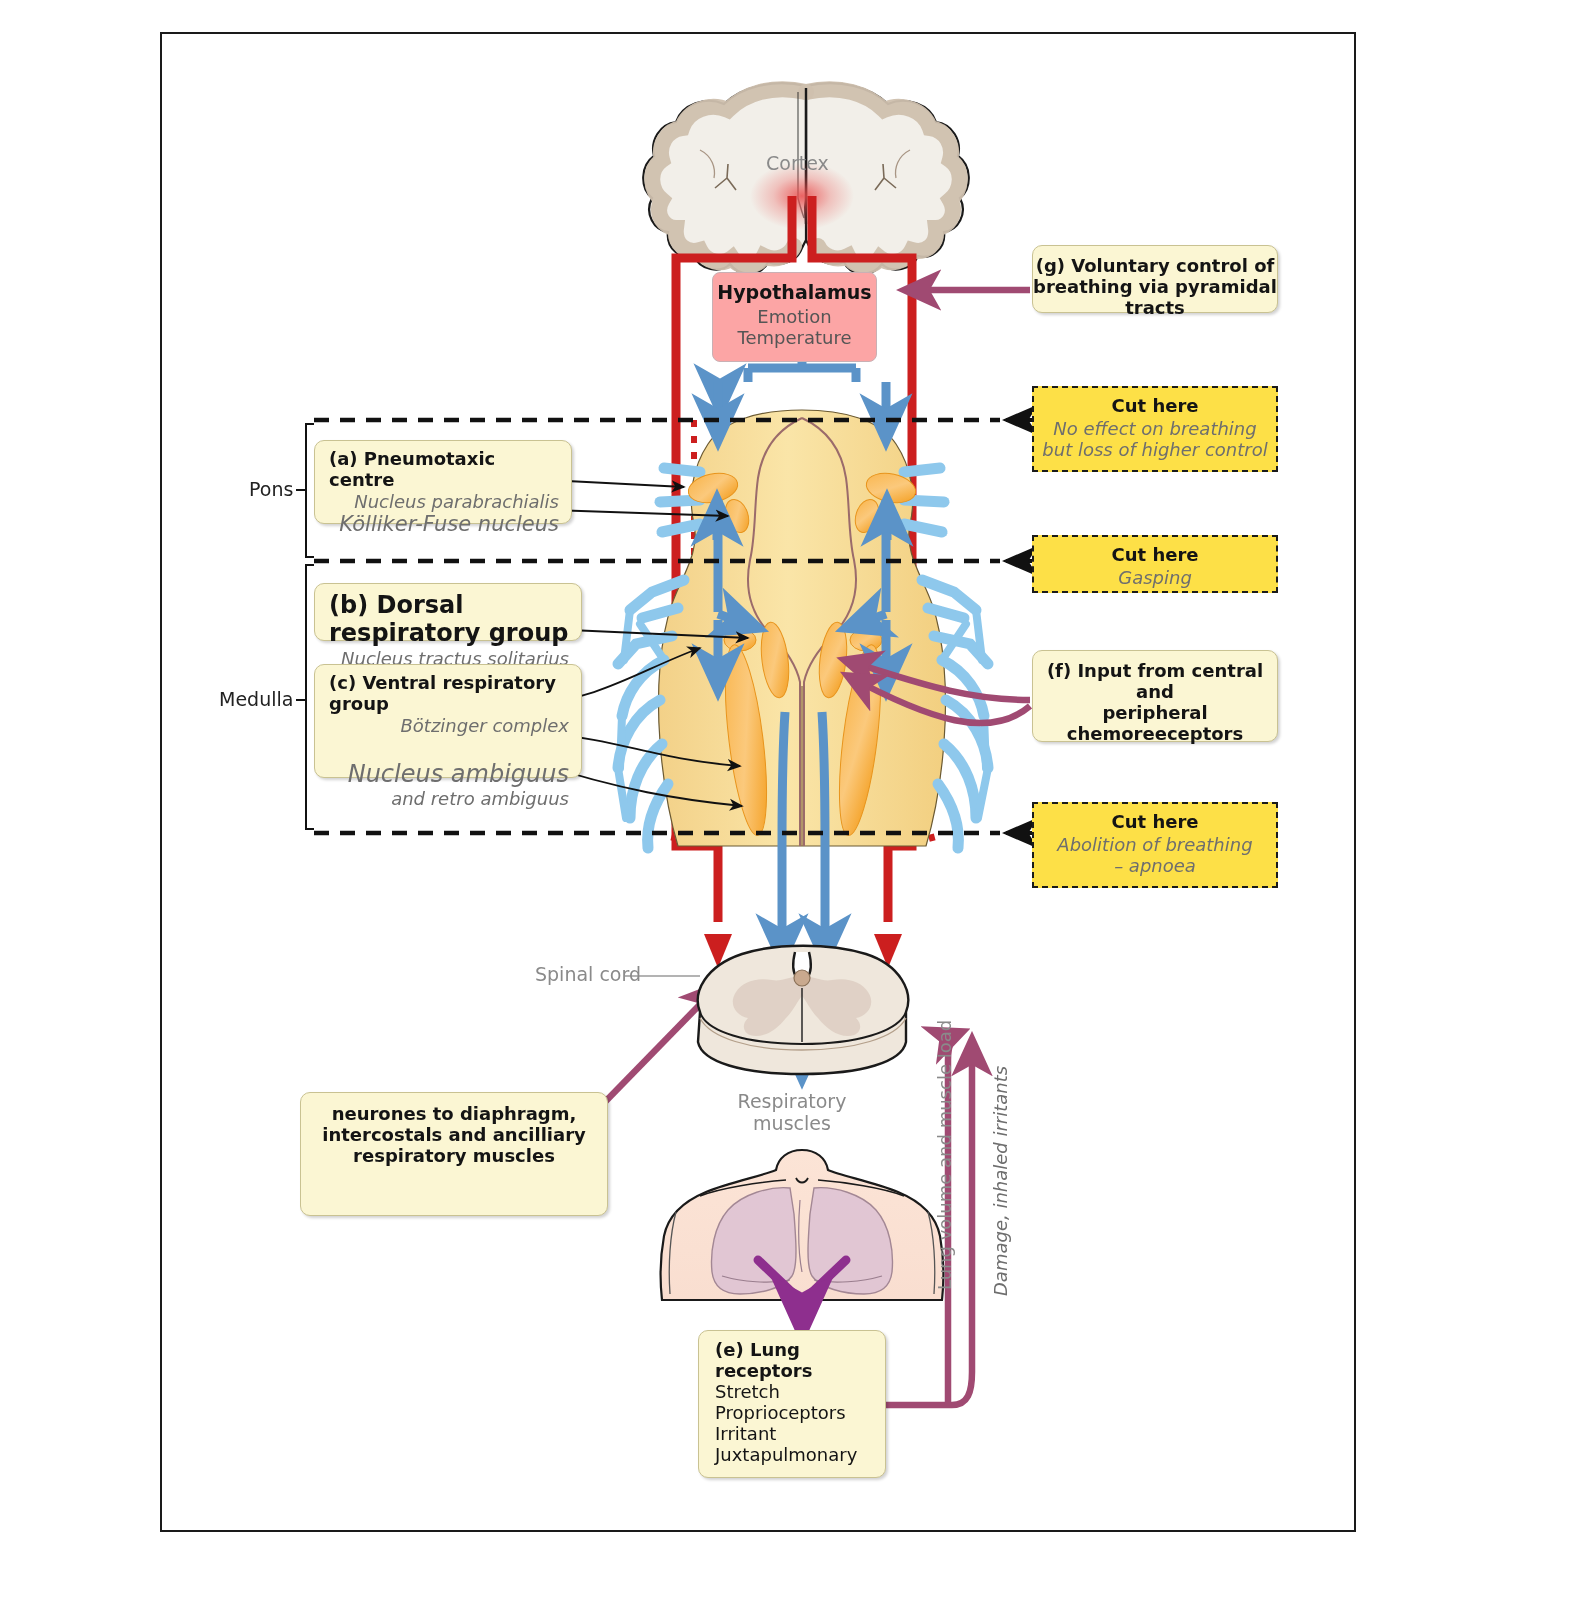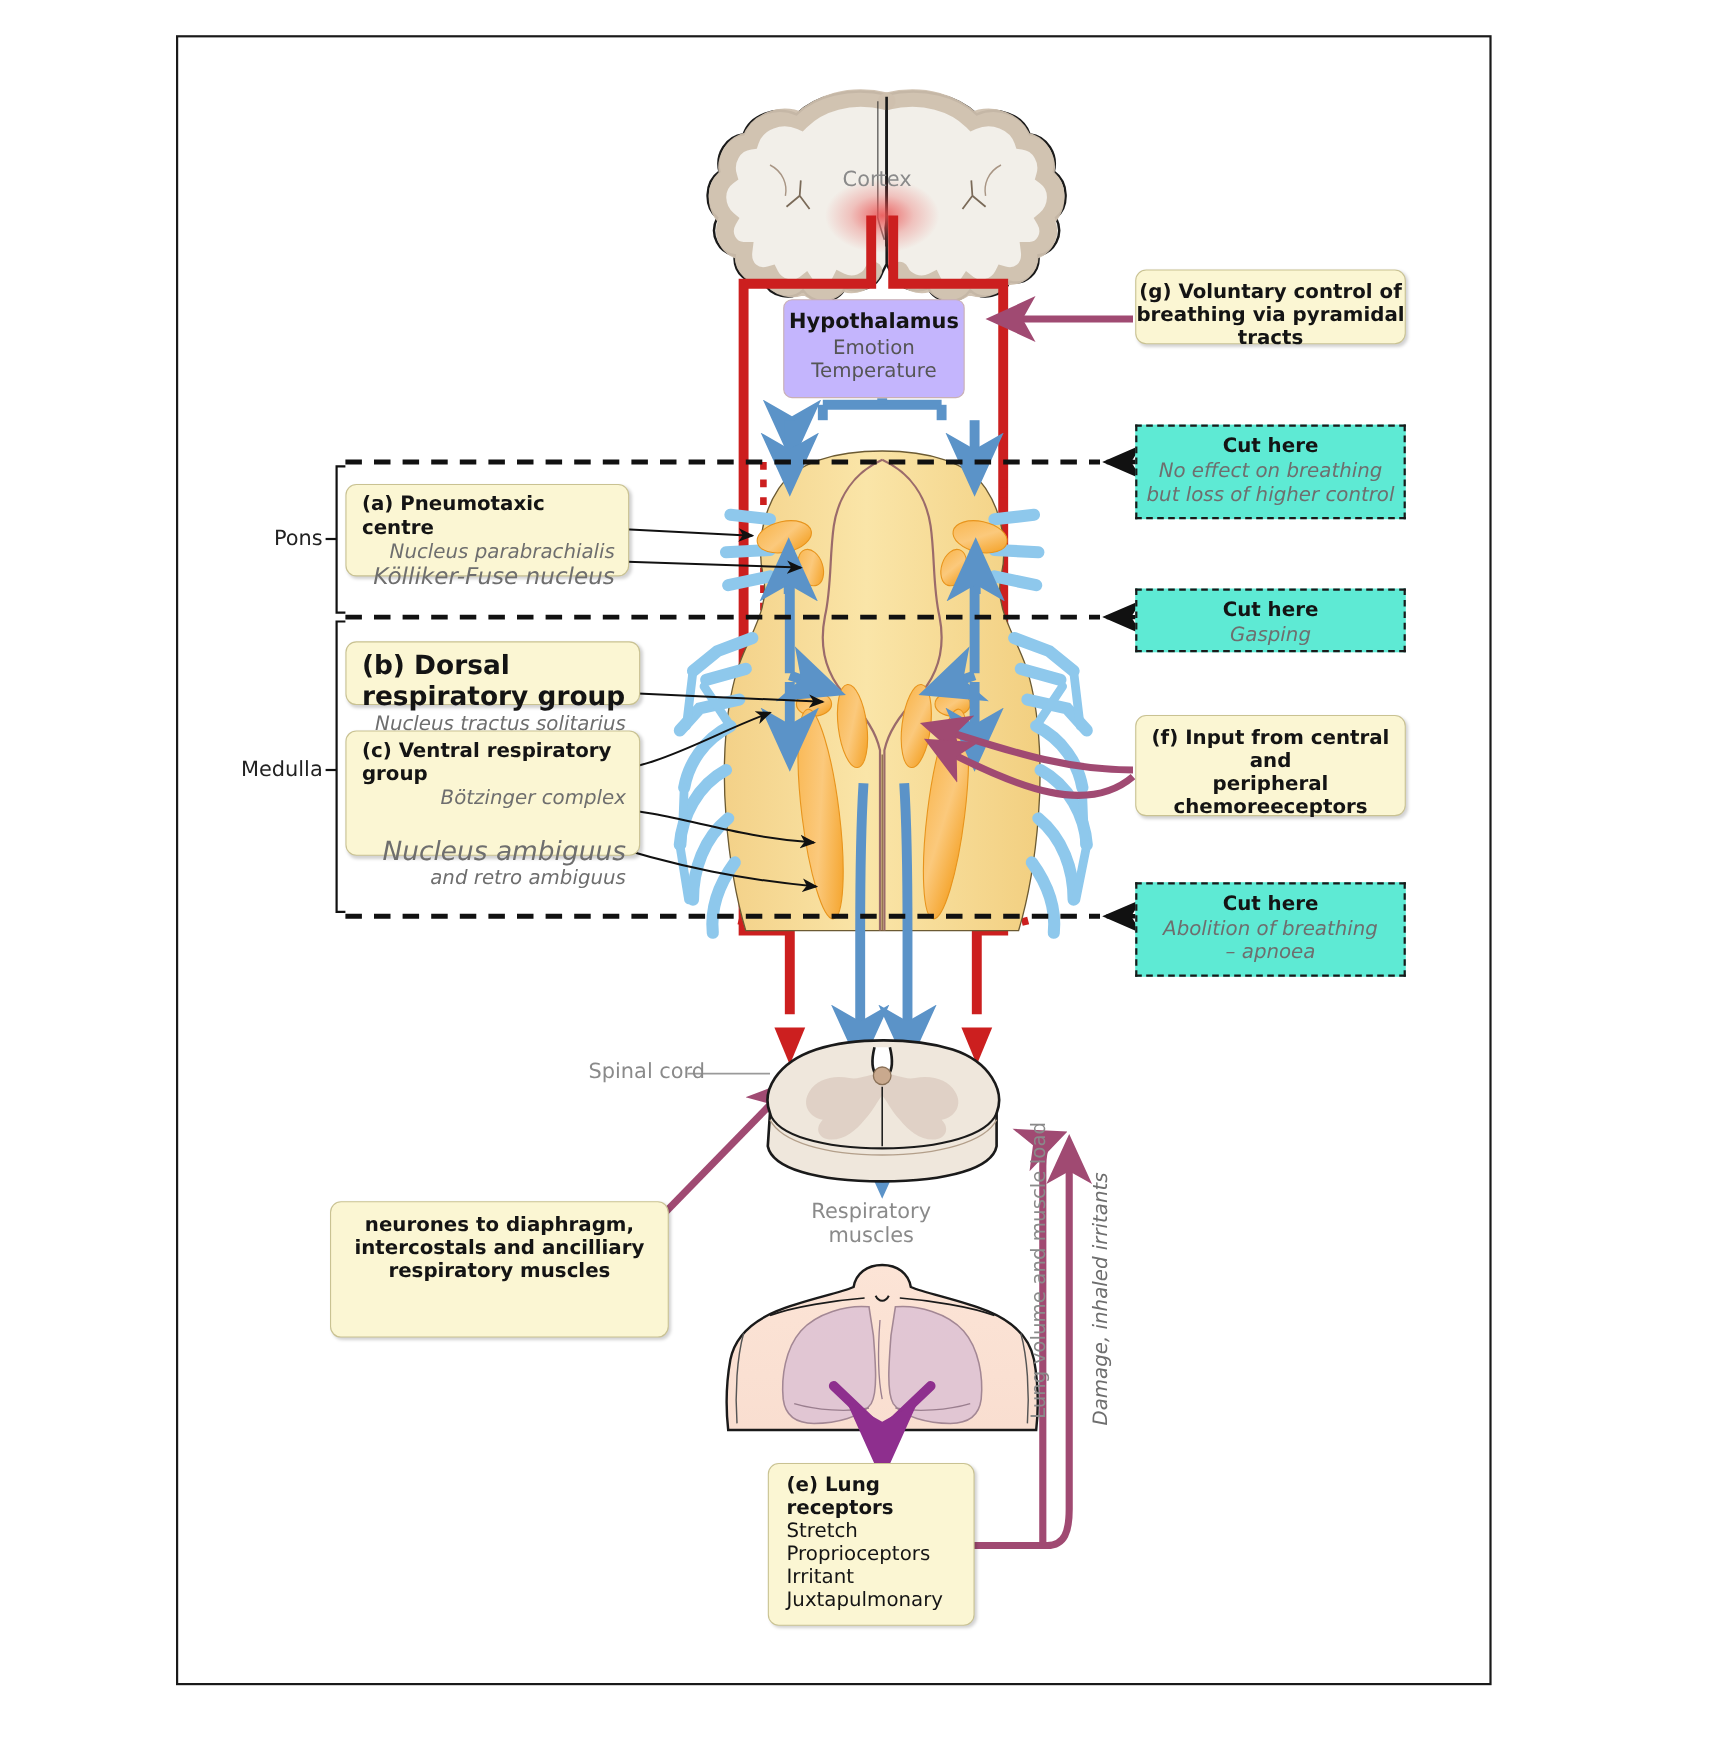--- a/index.html
+++ b/index.html
@@ -2,22 +2,22 @@
 <html><head>
 <meta charset="utf-8">
 <style>
   html,body{margin:0;padding:0;background:#ffffff;}
   body{width:1570px;height:1600px;font-family:"DejaVu Sans",sans-serif;}
   #stage{position:relative;width:1570px;height:1600px;overflow:hidden;background:#fff;}
   #frame{position:absolute;left:160px;top:32px;width:1196px;height:1500px;border:2px solid #1a1a1a;background:#fff;box-sizing:border-box;}
   svg.layer{position:absolute;left:0;top:0;width:1570px;height:1600px;pointer-events:none;}
   .box{position:absolute;box-sizing:border-box;}
   .yel{background:#fbf6d3;border:1.5px solid #c9c292;border-radius:10px;box-shadow:2px 2px 3px rgba(0,0,0,.18);}
-  .grn{background:#5eead4;border:2px dashed #1a1a1a;}
-  .pnk{background:#c4b5fd;border:1.5px solid #c9b0b4;border-radius:8px;}
+  .grn{background:#fde047;border:2px dashed #1a1a1a;}
+  .pnk{background:#fca5a5;border:1.5px solid #c9b0b4;border-radius:8px;}
   .t-head{font-family:"DejaVu Sans",sans-serif;font-weight:bold;color:#141414;}
   .t-it{font-family:"DejaVu Sans",sans-serif;font-style:italic;color:#6e6e6e;}
   .t-pl{font-family:"DejaVu Sans",sans-serif;color:#3a3a3a;}
   .t-gry{font-family:"DejaVu Sans",sans-serif;color:#8a8a8a;}
   .ctr{text-align:center;}
   .rgt{text-align:right;}
   .lft{text-align:left;}
   .lbl{position:absolute;white-space:nowrap;}
   .vert{position:absolute;transform-origin:0 0;white-space:nowrap;}
 </style>

